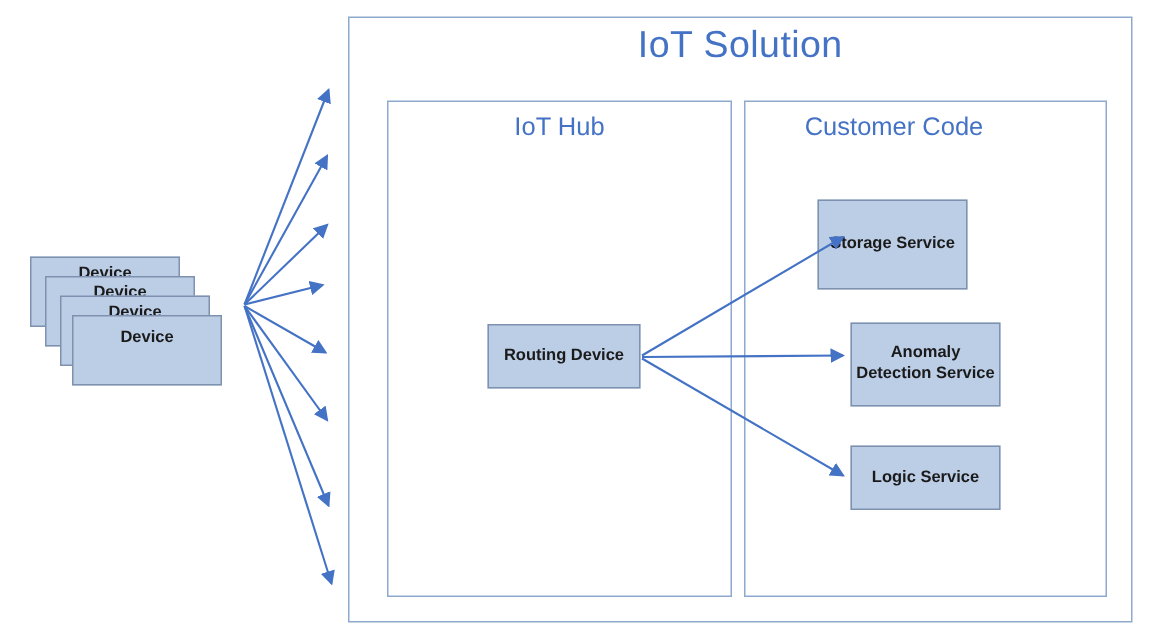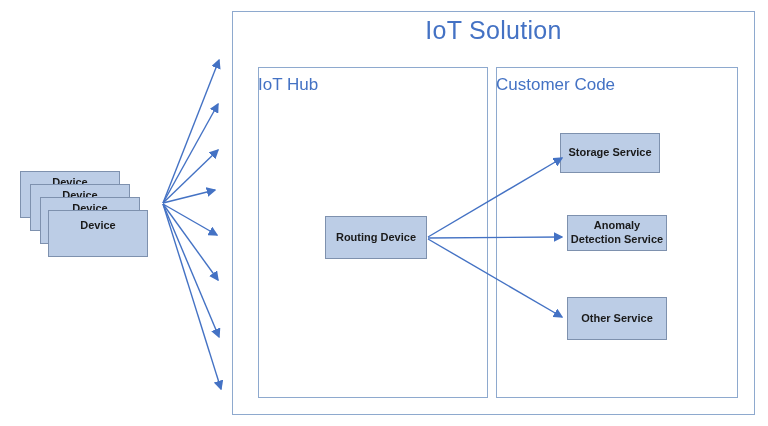--- a/index.html
+++ b/index.html
@@ -17,21 +17,21 @@
   }
   .abs{position:absolute;box-sizing:border-box;}
 
   
   .frame{border:1.5px solid var(--frame-border);background:transparent;z-index:1;}
   .solution-title{
     left:232px;top:16px;width:523px;text-align:center;
     font-size:25px;color:var(--accent-text);z-index:2;letter-spacing:.3px;
   }
   .col-title{
-    top:75px;font-size:17px;color:var(--accent-text);z-index:2;
+    top:75px;text-align:center;font-size:17px;color:var(--accent-text);z-index:2;
   }
 
   
   .node{
     background:var(--node-fill);border:1px solid var(--node-border);
     display:flex;align-items:center;justify-content:center;text-align:center;
     font-size:11px;font-weight:bold;color:var(--node-text);z-index:2;
     line-height:1.25;padding:2px;
   }
 
@@ -61,23 +61,23 @@
 <div class="abs solution-title">IoT Solution</div>
 
 <div class="abs frame" style="left:258px;top:67px;width:230px;height:331px"></div>
 <div class="abs col-title" style="left:258px;width:230px">IoT Hub</div>
 
 <div class="abs frame" style="left:496px;top:67px;width:242px;height:331px"></div>
 <div class="abs col-title" style="left:496px;width:200px">Customer Code</div>
 
 <div class="abs node" style="left:325px;top:216px;width:102px;height:43px">Routing Device</div>
 
-<div class="abs node" style="left:560px;top:133px;width:100px;height:40px">Storage Service</div>
-<div class="abs node" style="left:567px;top:215px;width:100px;height:36px">Anomaly Detection Service</div>
-<div class="abs node" style="left:567px;top:297px;width:100px;height:43px">Other Service</div>
+<div class="abs node" style="left:545px;top:133px;width:100px;height:60px">Storage Service</div>
+<div class="abs node" style="left:567px;top:215px;width:100px;height:56px">Anomaly Detection Service</div>
+<div class="abs node" style="left:567px;top:297px;width:100px;height:43px">Logic Service</div>
 
 <svg class="arrows" width="768" height="426" viewBox="0 0 768 426">
   <defs>
     <marker id="ah" viewBox="0 0 10 10" refX="8.5" refY="5" markerWidth="7" markerHeight="7" orient="auto-start-reverse">
       <path class="head" d="M0,0 L10,5 L0,10 z"></path>
     </marker>
   </defs>
 
   <g>
     <line x1="163" y1="203" x2="219" y2="60" marker-end="url(#ah)"></line>

